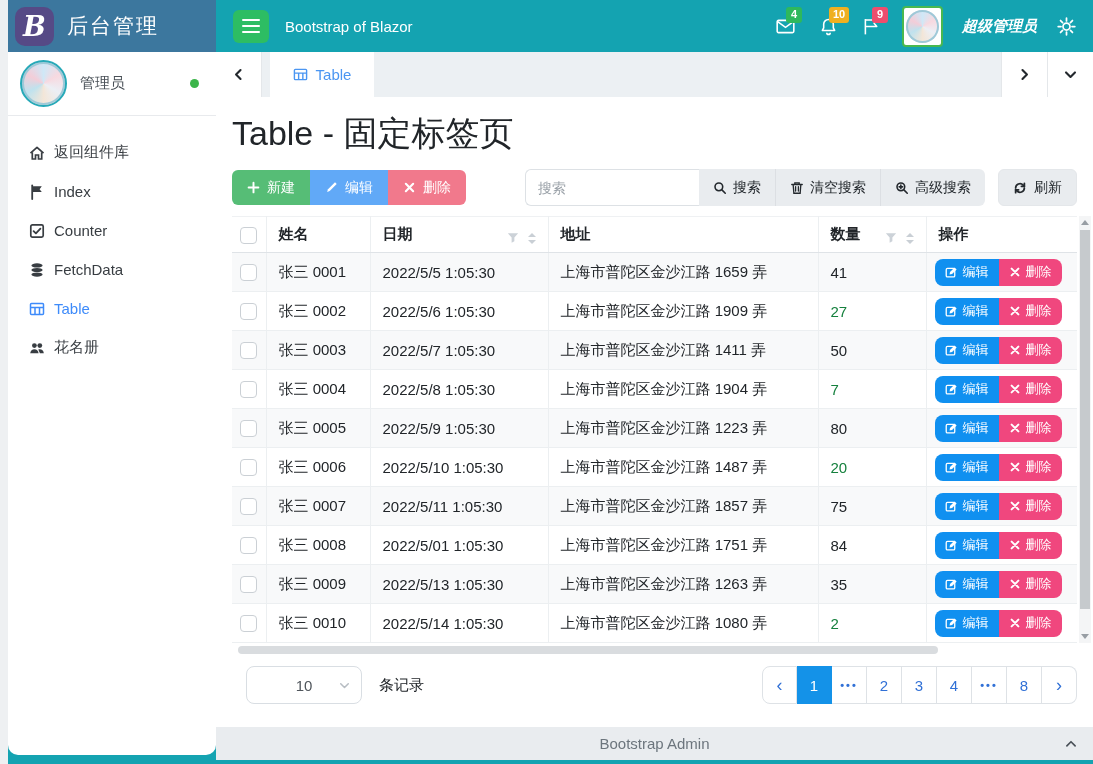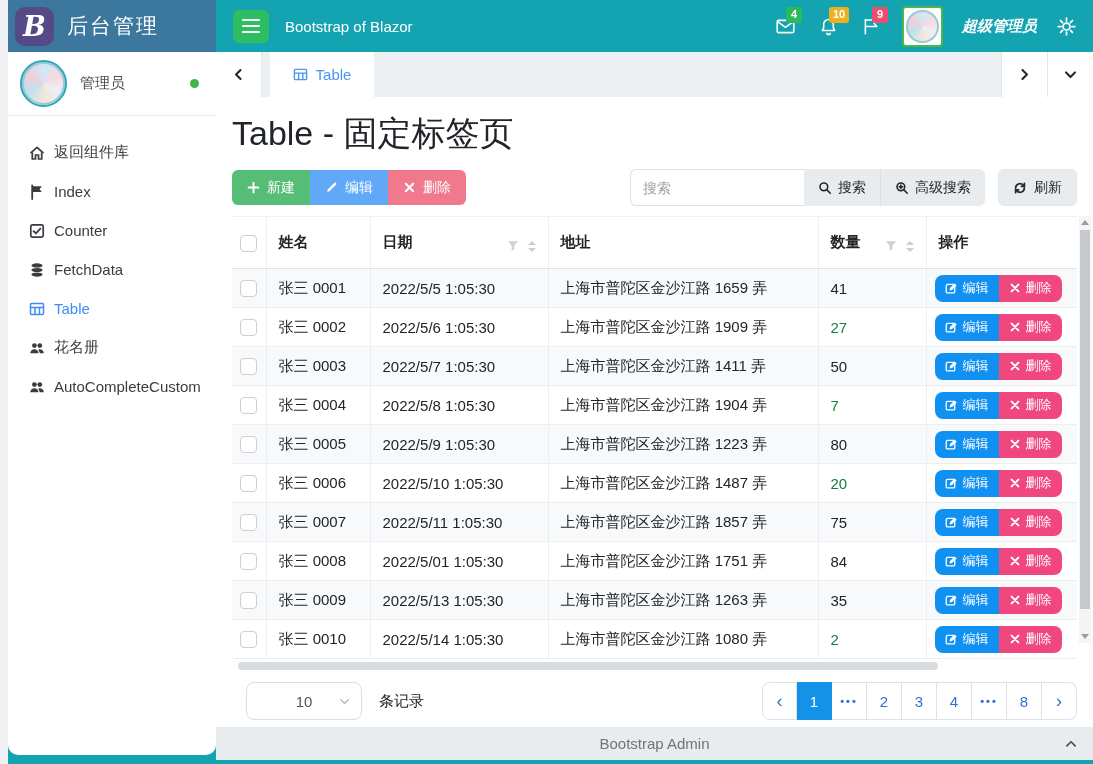--- a/index.html
+++ b/index.html
@@ -73,21 +73,21 @@
   .gbtn + .gbtn { border-left:1px solid #dcdfe3; }
   .gbtn.last { border-radius:0 6px 6px 0; }
   .btn-refresh { margin-left:13px; height:37px; background:#e9ecef; border:1px solid #e4e7ea; border-radius:6px; font-size:14px; color:#23282d; display:flex; align-items:center; gap:7px; padding:0 14px; cursor:pointer;justify-content:center; }
   .btn-refresh svg { width:14px; height:14px; }
 
   
   .table-wrap { position:relative; width:845px; }
   table { width:100%; border-collapse:collapse; table-layout:fixed; font-size:15px; color:#212529; }
   th,td { text-align:left; border-right:1px solid #eceff1; box-sizing:border-box; white-space:nowrap; overflow:hidden; }
   th:last-child,td:last-child { border-right:none; }
-  th { font-weight:bold; padding:16px 12px; height:36px; border-top:1px solid #eff1f3; border-bottom:1px solid #dfe3e7; background:#fff; }
+  th { font-weight:bold; padding:8px 12px; height:36px; border-top:1px solid #eff1f3; border-bottom:1px solid #dfe3e7; background:#fff; }
   td { padding:0 12px; height:39px; border-bottom:1px solid #eceff1; }
   tbody tr:nth-child(odd) { background:#f8f9fa; }
   td.red { color:#15803d; }
   .th-flex { display:flex; align-items:flex-end; }
   .th-flex .fico { margin-left:auto; }
   .funnel { width:12px; height:12px; }
   .sort { display:flex; flex-direction:column; gap:3px; margin-left:9px; }
   .sort i { display:block; width:0; height:0; border-left:4px solid transparent; border-right:4px solid transparent; }
   .sort .up { border-bottom:4px solid #c9cfd5; }
   .sort .dn { border-top:4px solid #c9cfd5; }
@@ -222,29 +222,20 @@
           <span>Table</span>
         </div>
         <div class="menu-item">
           <svg viewBox="0 0 16 16" style="width:16px;height:16px">
             <circle cx="5.4" cy="5.6" r="2.4" fill="currentColor"></circle>
             <circle cx="10.8" cy="5.6" r="2.4" fill="currentColor"></circle>
             <path d="M1.2 13.2c.3-2.5 2-4 4.2-4s3.9 1.5 4.2 4z" fill="currentColor"></path>
             <path d="M9.3 9.6c.5-.3 1-.4 1.5-.4 2.2 0 3.7 1.5 4 4H10.9" fill="currentColor"></path>
           </svg>
           <span>花名册</span>
-        </div>
-        <div class="menu-item">
-          <svg viewBox="0 0 16 16" style="width:16px;height:16px">
-            <circle cx="5.4" cy="5.6" r="2.4" fill="currentColor"></circle>
-            <circle cx="10.8" cy="5.6" r="2.4" fill="currentColor"></circle>
-            <path d="M1.2 13.2c.3-2.5 2-4 4.2-4s3.9 1.5 4.2 4z" fill="currentColor"></path>
-            <path d="M9.3 9.6c.5-.3 1-.4 1.5-.4 2.2 0 3.7 1.5 4 4H10.9" fill="currentColor"></path>
-          </svg>
-          <span>AutoCompleteCustom</span>
         </div>
       </nav>
   </aside>
 
   <div class="main">
     <div class="tabbar">
       <button class="tab-nav-btn">
         <svg viewBox="0 0 16 16" fill="none" stroke="#23282d" stroke-width="2.6" stroke-linecap="round" stroke-linejoin="round">
             <path d="M10.5 2.5L5 8l5.5 5.5"></path>
           </svg>
@@ -295,20 +286,26 @@
           </button>
         </div>
         <div class="search-area">
           <input class="search-input" placeholder="搜索" style="">
           <button class="gbtn">
             <svg viewBox="0 0 16 16" fill="none" stroke="#23282d" stroke-width="1.8" stroke-linecap="round">
                 <circle cx="6.7" cy="6.7" r="4.4"></circle>
                 <path d="M10.2 10.2L14 14"></path>
               </svg>
             <span>搜索</span>
+          </button>
+          <button class="gbtn">
+            <svg viewBox="0 0 16 16" fill="none" stroke="#23282d" stroke-width="1.5" stroke-linecap="round">
+                <path d="M2 4h12M5.5 4V2.2h5V4M3.6 4l.8 10h7.2l.8-10M6.4 6.5v5M9.6 6.5v5"></path>
+              </svg>
+            <span>清空搜索</span>
           </button>
           <button class="gbtn last">
             <svg viewBox="0 0 16 16" fill="none" stroke="#23282d" stroke-width="1.8" stroke-linecap="round">
                 <circle cx="6.7" cy="6.7" r="4.4"></circle>
                 <path d="M10.2 10.2L14 14M6.7 4.7v4M4.7 6.7h4"></path>
               </svg>
             <span>高级搜索</span>
           </button>
           <button class="btn-refresh">
             <svg viewBox="0 0 16 16" fill="none" stroke="#23282d" stroke-width="2" stroke-linecap="round" stroke-linejoin="round">

